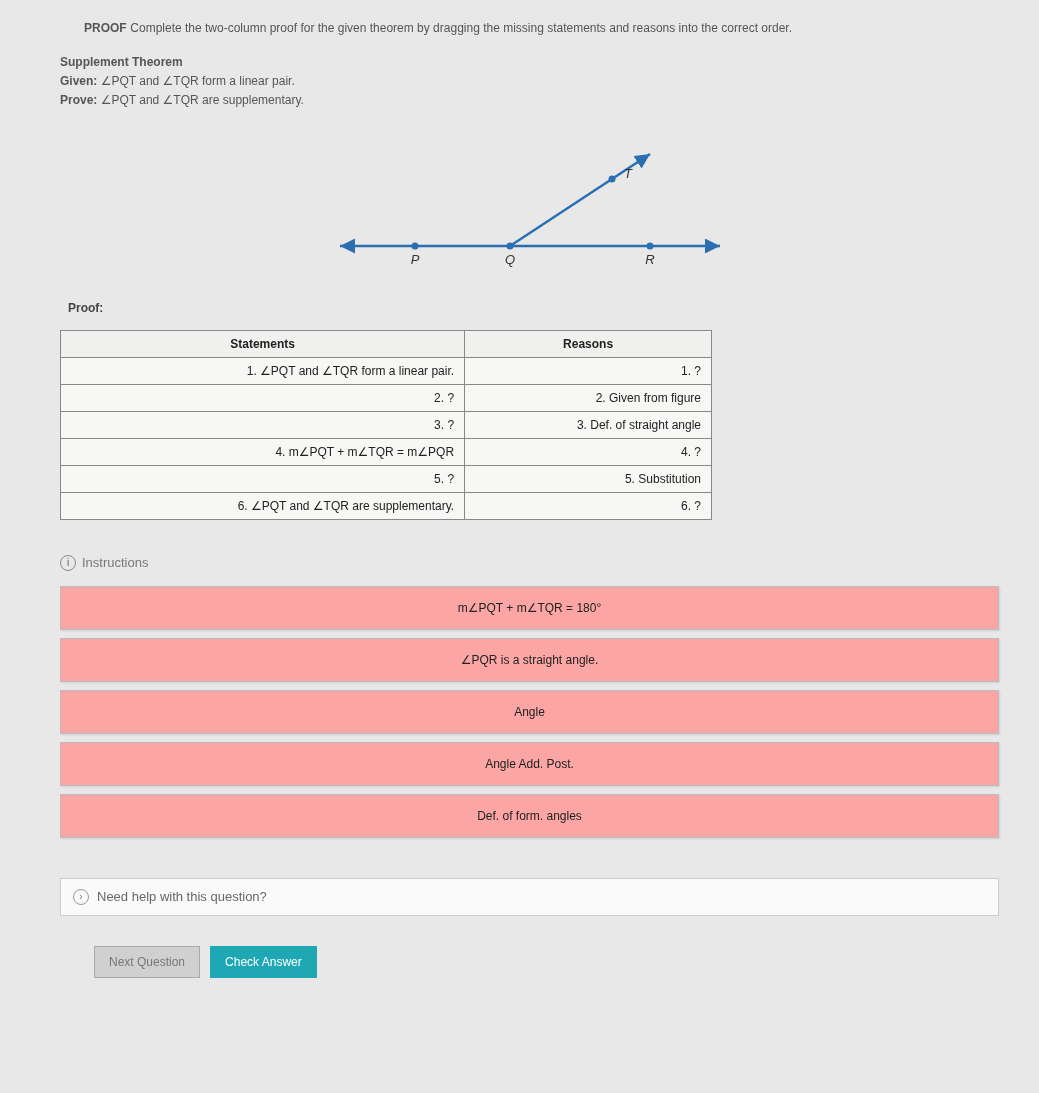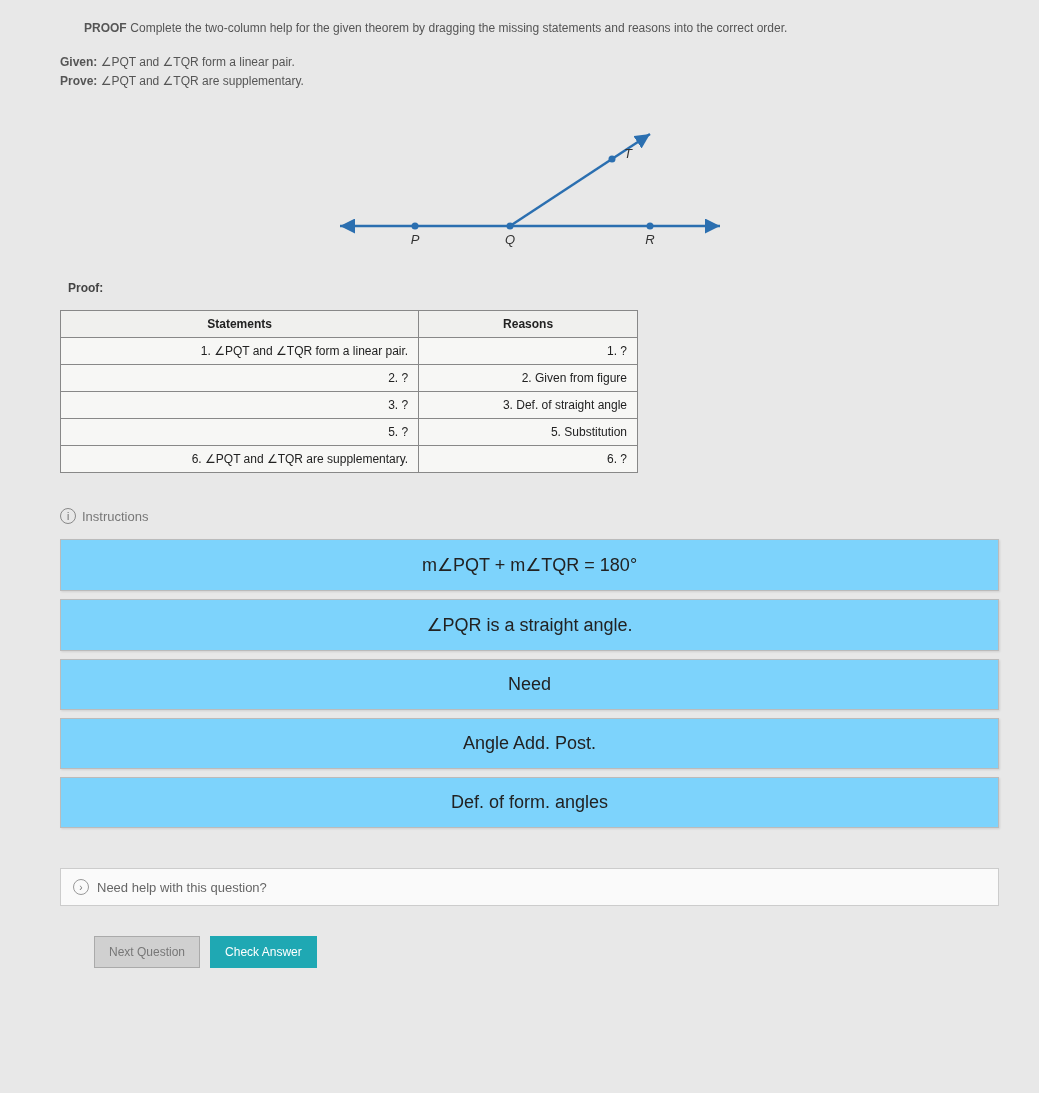--- a/index.html
+++ b/index.html
@@ -36,21 +36,21 @@
     display: block;
   }
   .proof-label {
     font-weight: bold;
     font-size: 12px;
     color: #444;
     margin: 10px 0 15px 8px;
   }
   table.proof {
     border-collapse: collapse;
-    width: 578px;
+    width: 652px;
     background: #f7f7f5;
     font-size: 12px;
   }
   table.proof th, table.proof td {
     border: 1px solid #888;
     padding: 6px 10px;
     text-align: right;
     color: #222;
   }
   table.proof th {
@@ -71,25 +71,25 @@
     width: 16px; height: 16px;
     border: 1px solid #888;
     border-radius: 50%;
     align-items: center; justify-content: center;
     font-size: 10px;
     font-style: normal;
     color: #666;
   }
   .tile {
     border: 1px solid #bbb;
-    background: #7dd3fc;
+    background: #fca5a5;
     margin: 8px 0;
     padding: 14px 10px;
     text-align: center;
-    font-size: 18px;
+    font-size: 12px;
     color: #222;
     cursor: grab;
     box-shadow: 1px 1px 2px rgba(0,0,0,0.1);
   }
   .help-row {
     margin: 40px 0 20px 0;
     border: 1px solid #ccc;
     background: #fafafa;
     padding: 10px 12px;
     color: #666;
@@ -128,24 +128,25 @@
     color: #fff;
     border-color: #1fa8b3;
     text-align: center;
   }
 </style>
 </head>
 <body>
 
 <div>
   <span class="header-label">PROOF</span>
-  <span class="header-text">Complete the two-column help for the given theorem by dragging the missing statements and reasons into the correct order.</span>
+  <span class="header-text">Complete the two-column proof for the given theorem by dragging the missing statements and reasons into the correct order.</span>
 </div>
 
 <div class="theorem-block">
+  <span class="line"><span class="lbl">Supplement Theorem</span></span>
   <span class="line">
     <span class="lbl">Given:</span>
     <span>∠PQT and ∠TQR form a linear pair.</span>
   </span>
   <span class="line">
     <span class="lbl">Prove:</span>
     <span>∠PQT and ∠TQR are supplementary.</span>
   </span>
 </div>
 
@@ -186,39 +187,43 @@
     </tr>
     <tr>
       <td>2. ?</td>
       <td>2. Given from figure</td>
     </tr>
     <tr>
       <td>3. ?</td>
       <td>3. Def. of straight angle</td>
     </tr>
     <tr>
+      <td>4. m∠PQT + m∠TQR = m∠PQR</td>
+      <td>4. ?</td>
+    </tr>
+    <tr>
       <td>5. ?</td>
       <td>5. Substitution</td>
     </tr>
     <tr>
       <td>6. ∠PQT and ∠TQR are supplementary.</td>
       <td>6. ?</td>
     </tr>
   </tbody>
 </table>
 
 <div class="instructions">
   <span class="circle-i">i</span>
   <span>Instructions</span>
 </div>
 
 <div>
   <div class="tile">m∠PQT + m∠TQR = 180°</div>
   <div class="tile">∠PQR is a straight angle.</div>
-  <div class="tile">Need</div>
+  <div class="tile">Angle</div>
   <div class="tile">Angle Add. Post.</div>
   <div class="tile">Def. of form. angles</div>
 </div>
 
 <div class="help-row">
   <span class="circle-arrow">›</span>
   <span>Need help with this question?</span>
 </div>
 
 <div class="footer-btns">

